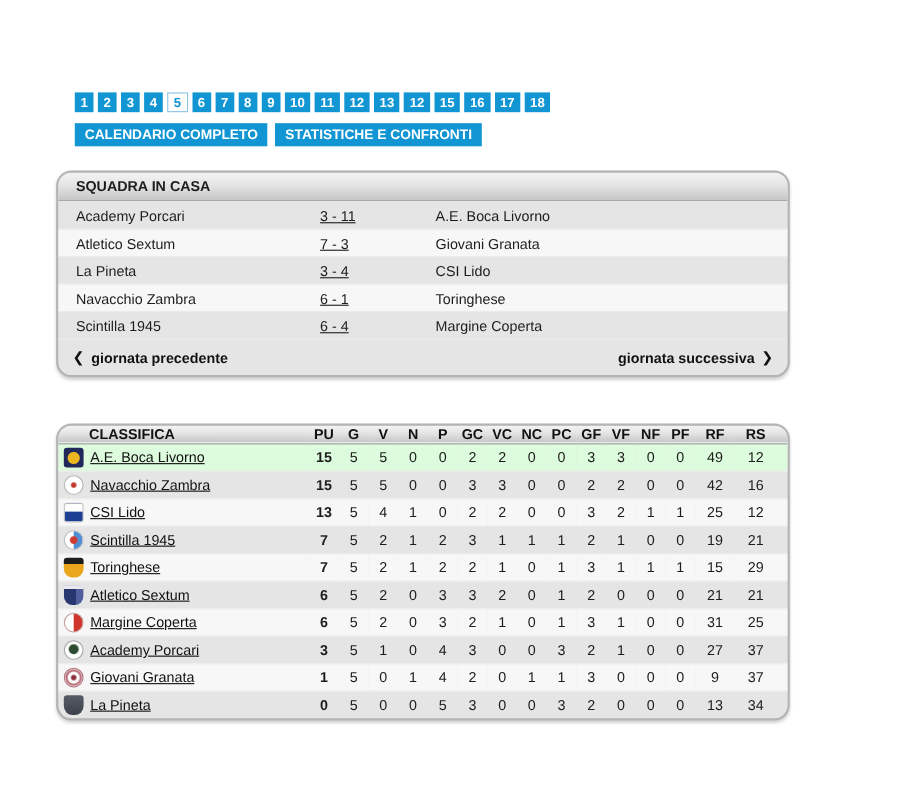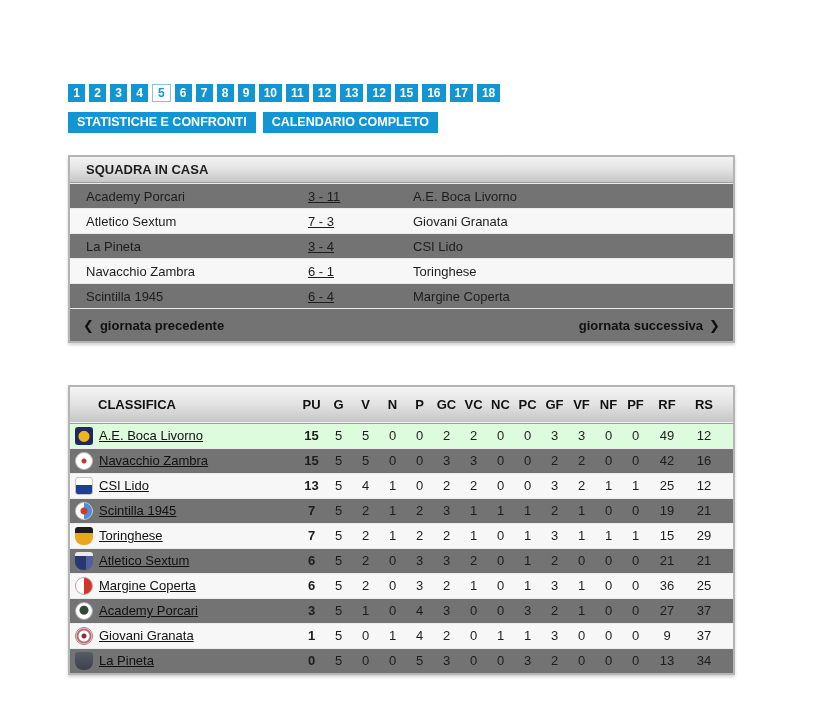--- a/index.html
+++ b/index.html
@@ -48,26 +48,26 @@
     color: #fff;
     font-size: 12.5px; font-weight: bold;
     padding: 3px 9px 4px 9px;
     line-height: 14px;
     cursor: pointer;
     white-space: nowrap;
   }
 
   
   .table-box {
-    position: absolute; left: 68px;
+    position: absolute; left: 51px;
     width: 667px;
     border: 2px solid var(--border-gray);
-    border-radius: 0;
+    border-radius: 14px;
     overflow: hidden;
-    background: #737373;
+    background: #e5e5e5;
     box-shadow: 0 2px 3px rgba(0,0,0,0.18);
   }
   .thead-bar {
     background: linear-gradient(to bottom, #f4f4f4 0%, #e2e2e2 50%, #c6c6c6 100%);
     border-bottom: 1px solid #9c9c9c;
     font-size: 13px; font-weight: bold; color: #111;
   }
 
   
   #results-box { top: 155px; }
@@ -105,21 +105,21 @@
     width: 663px;
     border-collapse: collapse;
     table-layout: fixed;
     font-size: 13px; color: var(--text);
   }
   table.standings col.c-team { width: 228px; }
   table.standings col.c-num  { width: 27px; }
   table.standings col.c-rf   { width: 36px; }
   table.standings col.c-rs   { width: 48px; }
   table.standings th {
-    height: 36px;
+    height: 16px;
     font-size: 13px; font-weight: bold; color: #111;
     text-align: center; vertical-align: middle;
   }
   table.standings th.h-team { text-align: left; padding-left: 28px; }
   table.standings th.h-rs, table.standings td.v-rs { padding-right: 10px; }
   table.standings td {
     height: 25px;
     text-align: center; vertical-align: middle;
   }
   table.standings tbody tr { border-top: 1px solid #ececec; }
@@ -208,22 +208,22 @@
     <div class="page-btn">12</div>
     <div class="page-btn">13</div>
     <div class="page-btn">12</div>
     <div class="page-btn">15</div>
     <div class="page-btn">16</div>
     <div class="page-btn">17</div>
     <div class="page-btn">18</div>
   </div>
 
 <div class="actions">
+  <div class="action-btn">CALENDARIO COMPLETO</div>
   <div class="action-btn">STATISTICHE E CONFRONTI</div>
-  <div class="action-btn">CALENDARIO COMPLETO</div>
 </div>
 
 <div class="table-box" id="results-box">
   <div class="match-grid thead-bar">
     <div class="cell-home">SQUADRA IN CASA</div>
     <div class="cell-score"></div>
   </div>
   <div id="match-rows">
       <div class="match-grid match-row">
     <div class="cell-home">Academy Porcari</div>
@@ -465,21 +465,21 @@
           <td>0</td>
           <td>3</td>
           <td>2</td>
           <td>1</td>
           <td>0</td>
           <td>1</td>
           <td>3</td>
           <td>1</td>
           <td>0</td>
           <td>0</td>
-          <td>36</td>
+          <td>31</td>
           <td class="v-rs">25</td>
         </tr>
         <tr>
     <td class="team-cell">
       <span class="team-flex">
         <span class="badge badge-academy"></span>
         <span class="team-link">Academy Porcari</span>
       </span>
     </td>
   <td style="font-weight: bold;">3</td>

